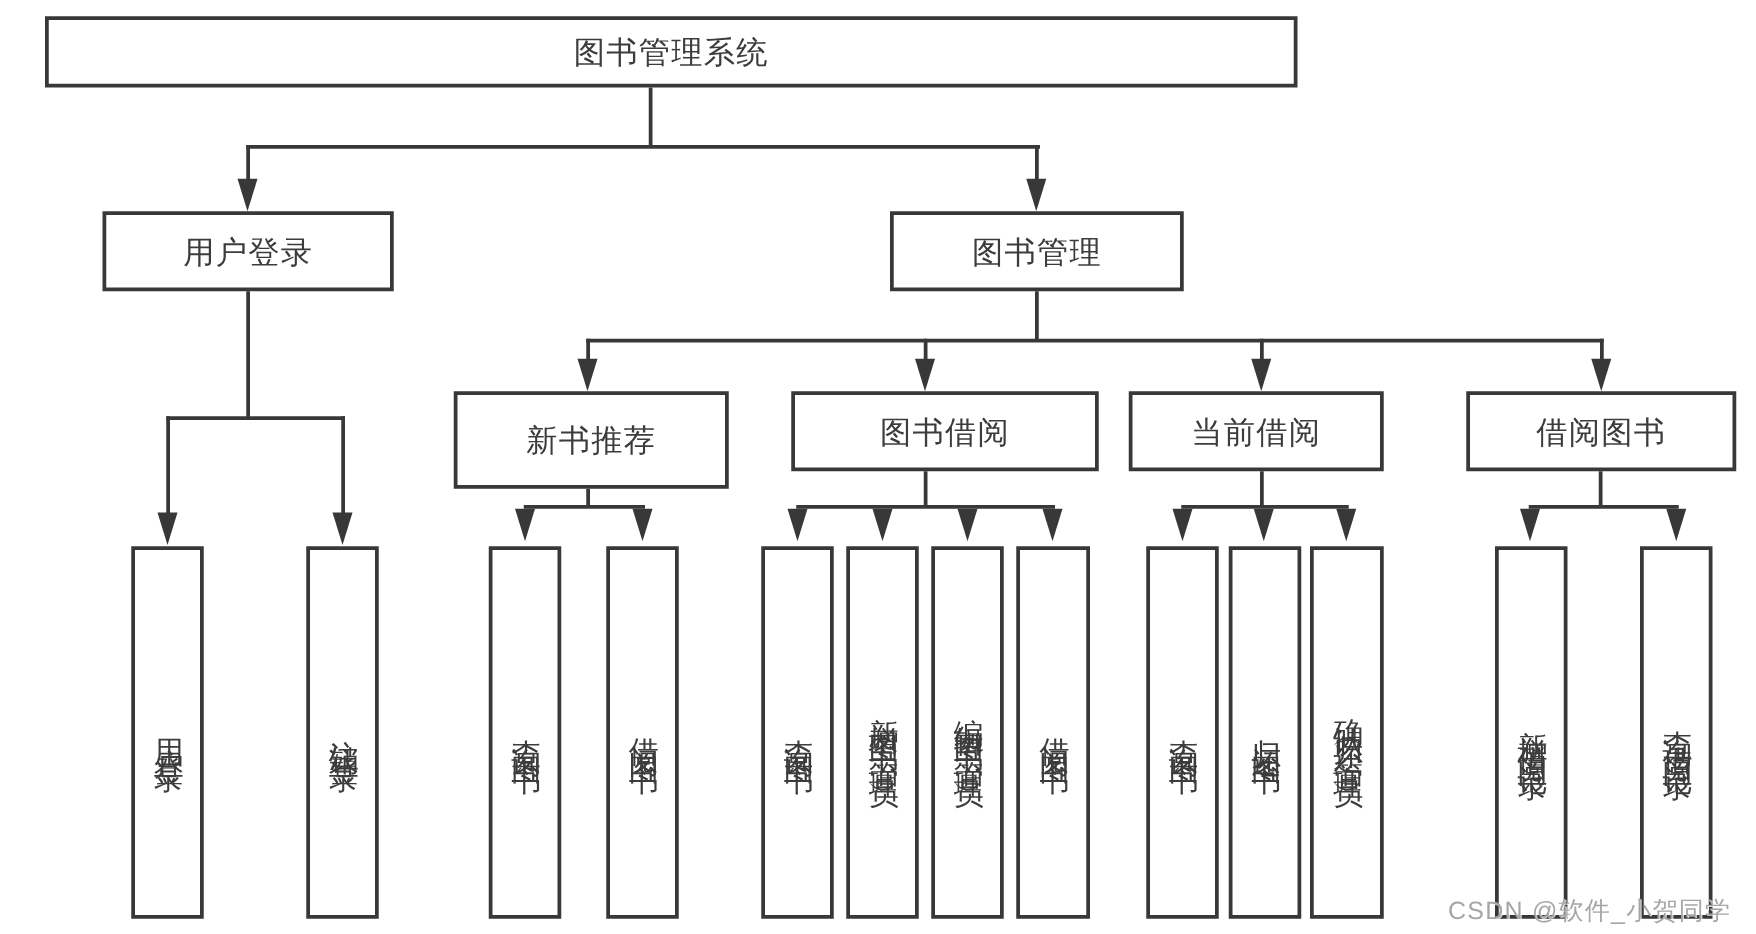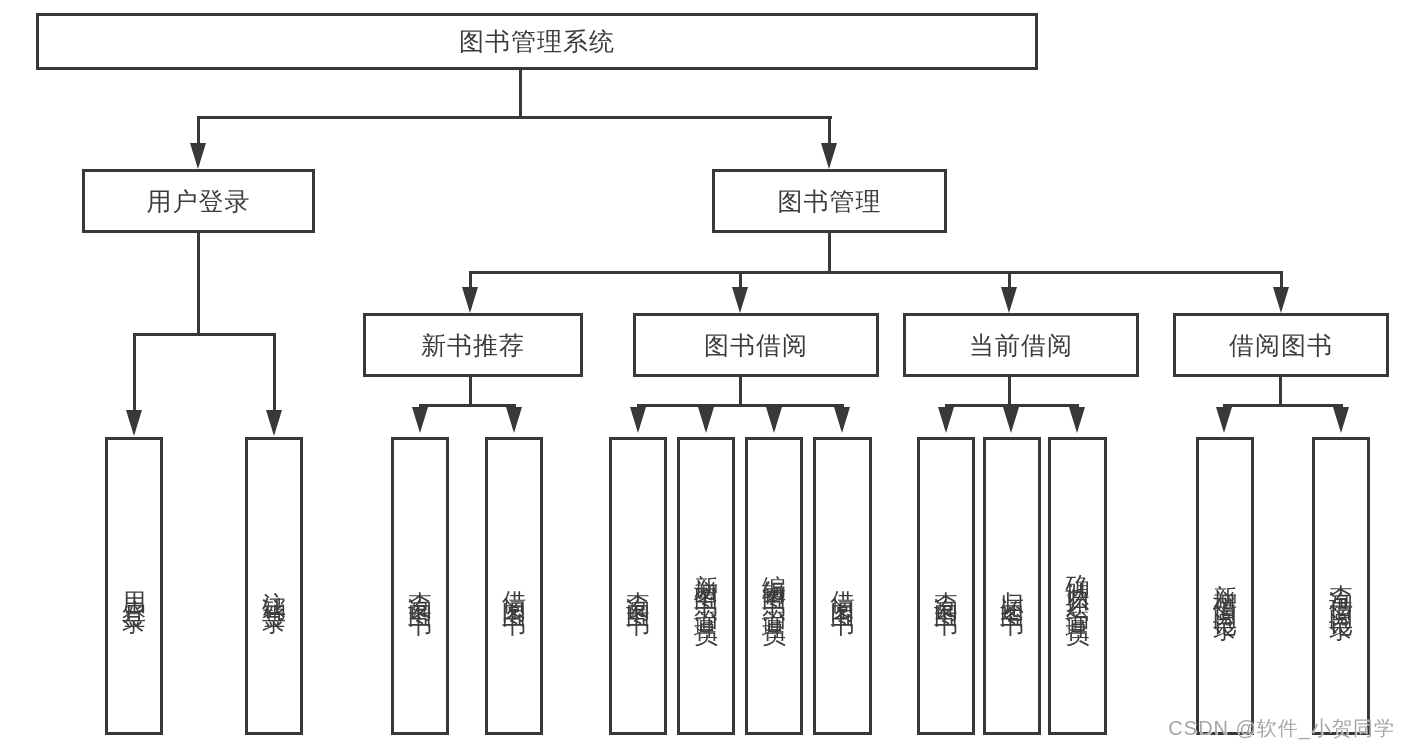--- a/index.html
+++ b/index.html
@@ -18,48 +18,48 @@
     writing-mode:vertical-rl;text-orientation:mixed;
     font-size:24px;line-height:1;letter-spacing:7px;white-space:nowrap;
   }
   .ln{position:absolute;background:var(--line,#383838);z-index:1;}
   .arw{
     position:absolute;width:0;height:0;z-index:1;
     border-left:8px solid transparent;border-right:8px solid transparent;
     border-top:26px solid var(--line,#383838);
   }
   .wm{
-    position:absolute;right:10px;bottom:5px;z-index:5;
+    position:absolute;right:20px;bottom:5px;z-index:5;
     font-size:20px;color:var(--wm,#a6a6a6);letter-spacing:1px;
     text-shadow:1px 1px 0 rgba(255,255,255,.75);
   }
 </style>
 </head>
 <body>
 
 <div class="canvas">
 
   <div class="box" style="left:36px;top:13px;width:1002px;height:57px">
     <span class="hlbl">图书管理系统</span>
   </div>
 
   <div class="box" style="left:82px;top:169px;width:233px;height:64px">
     <span class="hlbl">用户登录</span>
   </div>
   <div class="box" style="left:712px;top:169px;width:235px;height:64px">
     <span class="hlbl">图书管理</span>
   </div>
 
-  <div class="box" style="left:363px;top:313px;width:220px;height:64px">
+  <div class="box" style="left:363px;top:313px;width:220px;height:78px">
     <span class="hlbl">新书推荐</span>
   </div>
   <div class="box" style="left:633px;top:313px;width:246px;height:64px">
     <span class="hlbl">图书借阅</span>
   </div>
-  <div class="box" style="left:903px;top:313px;width:236px;height:64px">
+  <div class="box" style="left:903px;top:313px;width:204px;height:64px">
     <span class="hlbl">当前借阅</span>
   </div>
   <div class="box" style="left:1173px;top:313px;width:216px;height:64px">
     <span class="hlbl">借阅图书</span>
   </div>
 
   <div class="box" style="left:105px;top:437px;width:58px;height:298px">
     <span class="vlbl">用户登录</span>
   </div>
   <div class="box" style="left:245px;top:437px;width:58px;height:298px">

